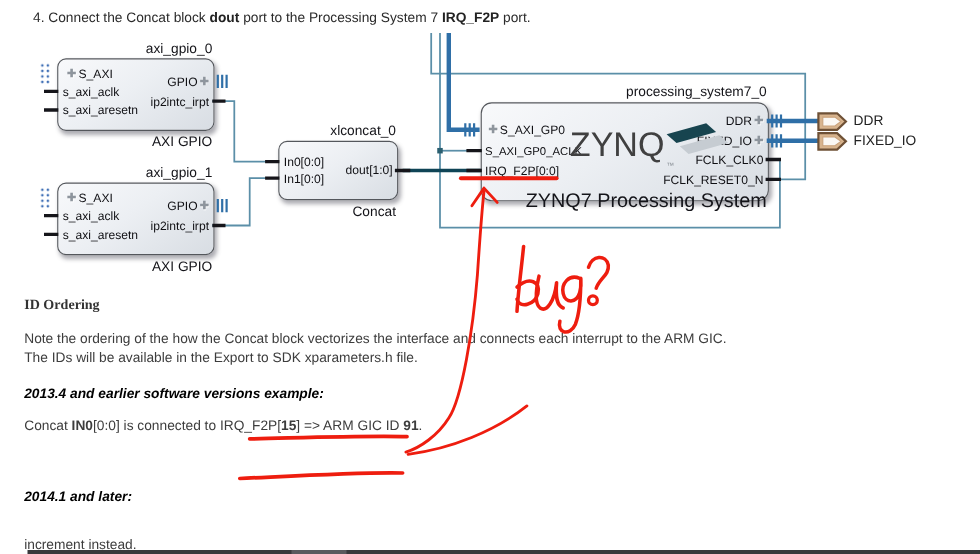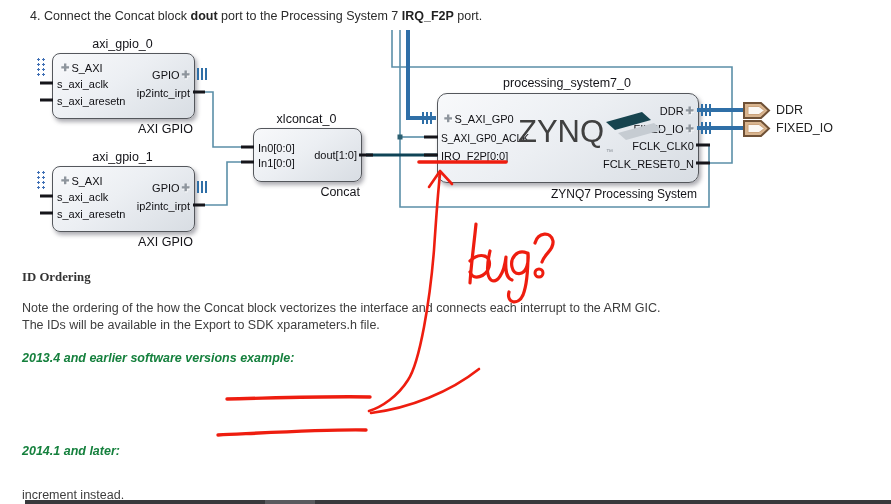--- a/index.html
+++ b/index.html
@@ -4,25 +4,25 @@
 <style>
   html,body{margin:0;padding:0;background:#fff;}
   #canvas{position:relative;width:891px;height:504px;background:#ffffff;overflow:hidden;
           font-family:"Liberation Sans", sans-serif;color:#3d3d3d;}
   .abs{position:absolute;white-space:nowrap;}
   
   .instr{left:30px;top:9px;font-size:12.5px;color:#2b2b2b;}
   .instr b{color:#222;}
   .h1{left:22px;top:270px;font-size:12.8px;font-weight:bold;color:#333;font-family:Liberation Serif, serif;}
   .para{font-size:12.5px;color:#3d3d3d;}
-  .subhead{font-size:12.5px;font-weight:bold;font-style:italic;color:#15803d;}
+  .subhead{font-size:12.5px;font-weight:bold;font-style:italic;color:#000000;}
   
   .blk{position:absolute;background:linear-gradient(145deg,#f8f9fb 0%,#eceff3 45%,#d8dde3 100%);
        border:1.2px solid #54575c;border-radius:8px;box-shadow:2px 3px 4px rgba(70,70,85,.45);z-index:3;}
-  .blk-title{position:absolute;font-size:12.5px;color:#141419;text-align:center;white-space:nowrap;z-index:4;}
+  .blk-title{position:absolute;font-size:12.5px;color:#141419;text-align:right;white-space:nowrap;z-index:4;}
   .blk-sub{position:absolute;font-size:12.5px;color:#141419;text-align:right;white-space:nowrap;z-index:4;}
   .port{position:absolute;font-size:11px;color:#101014;white-space:nowrap;transform:translateY(-50%);
         display:flex;align-items:center;gap:2px;z-index:4;}
   .port.sm{font-size:10.3px;}
   .port.r{right:4px;}
   .pin{color:#8e959d;font-size:10px;font-weight:bold;text-shadow:.5px .5px 0 #fff;line-height:1;}
   .dots{position:absolute;width:10px;height:20px;z-index:4;
         background-image:radial-gradient(circle,#3f6fb5 1.1px,rgba(0,0,0,0) 1.4px);background-size:5px 5px;}
   
   .zynq{position:absolute;left:518px;top:116px;z-index:4;}
@@ -123,21 +123,21 @@
         <span>FIXED_IO</span>
         <span class="pin">✚</span>
       </div>
     <div class="port r" style="top:52px">
         <span>FCLK_CLK0</span>
       </div>
     <div class="port r" style="top:70px">
         <span>FCLK_RESET0_N</span>
       </div>
   </div>
-  <div class="blk-sub" style="left:437px;top:187px;width:260px;font-size:12px">ZYNQ7 Processing System</div>
+  <div class="blk-sub" style="left:437px;top:172px;width:260px;font-size:18px">ZYNQ7 Processing System</div>
 
   <div class="zynq">
     <span class="zt">ZYNQ</span>
     <span class="tm">™</span>
     <svg width="60" height="34" style="position:absolute;left:86px;top:-6px">
       <polygon points="2,12 38,2 47,10 11,20" fill="#17444f"></polygon>
       <polygon points="14,23 50,13 58,20 22,30" fill="#c6ccd2"></polygon>
     </svg>
   </div>
 
@@ -205,20 +205,21 @@
       <path d="M218 435 C262 433 330 429 366 430" stroke-width="3.4"></path>
     </g>
   </svg>
 
   <div class="abs h1">ID Ordering</div>
   <div class="abs para" style="left:22px;top:318px">The IDs will be available in the Export to SDK xparameters.h file.</div>
   <div class="abs para" style="left:22px;top:301px">Note the ordering of the how the Concat block vectorizes the interface and connects each interrupt to the ARM GIC.</div>
 
   <div class="abs subhead" style="left:22px;top:351px">2013.4 and earlier software versions example:</div>
 
+  <div class="abs para" style="left:22px;top:380px"><span>Concat </span><b>IN0</b><span>[0:0] is connected to IRQ_F2P[</span><b>15</b><span>] =&gt; ARM GIC ID </span><b>91</b><span>.</span></div>
 
 
   <div class="abs subhead" style="left:22px;top:444px">2014.1 and later:</div>
   <div class="abs para" style="left:22px;top:488px">increment instead.</div>
 
   <div class="bottombar">
       <span class="lite"></span>
     </div>
 
 </div>

